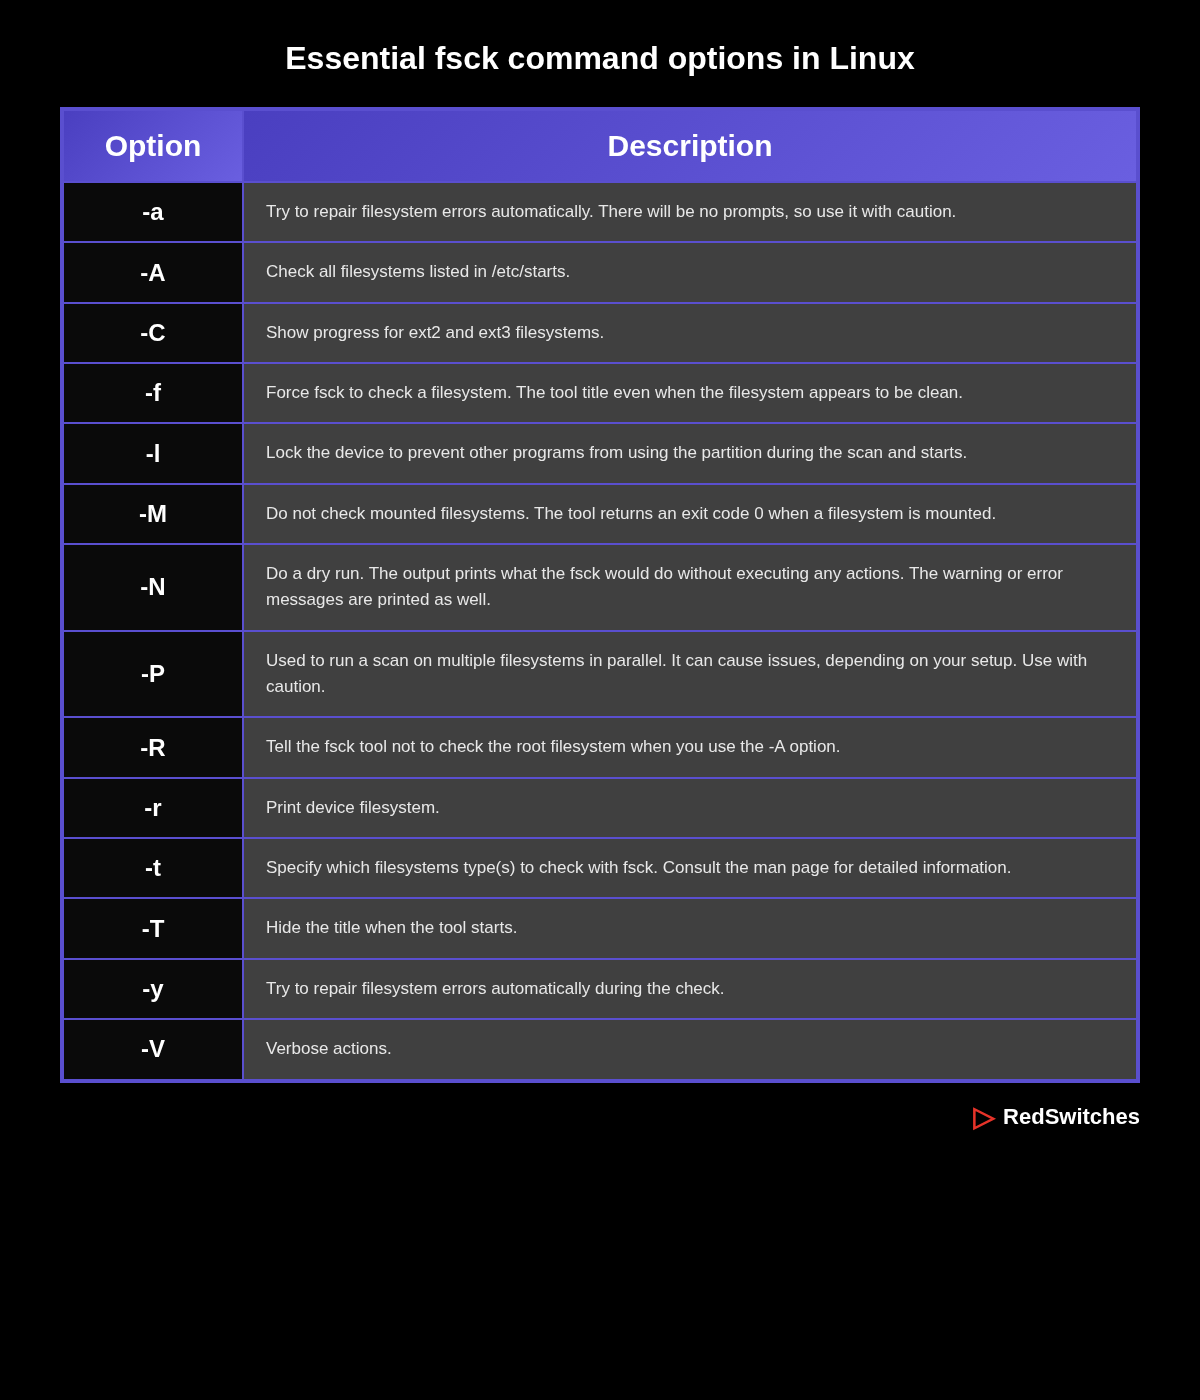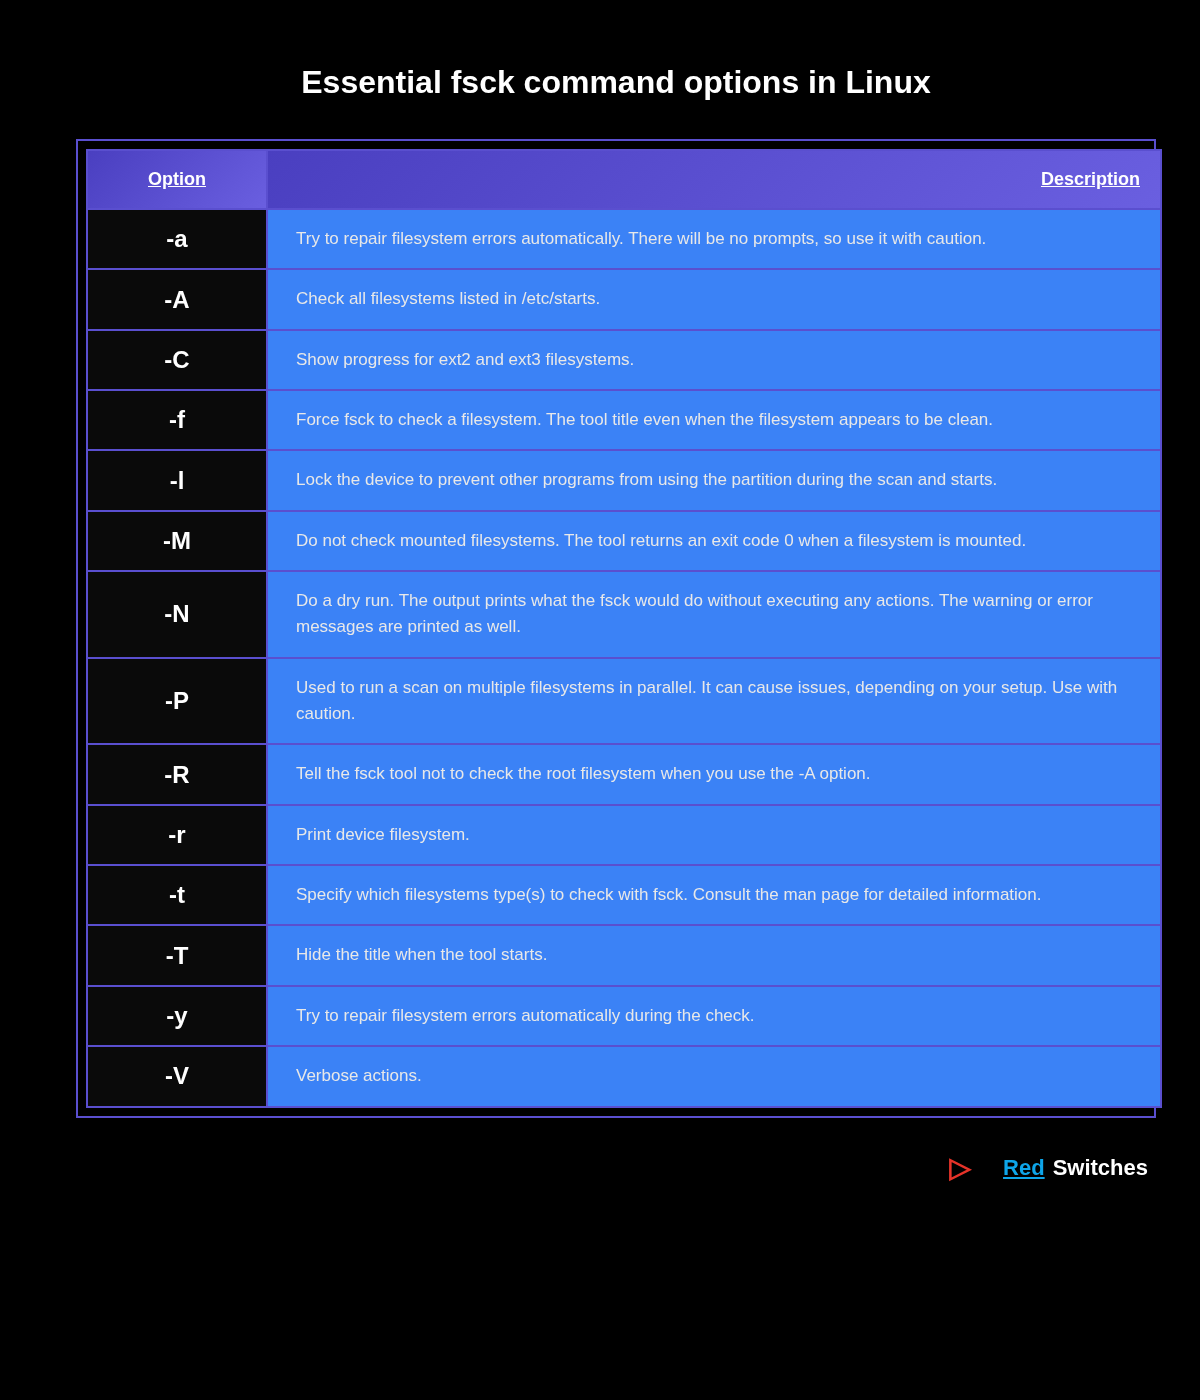--- a/index.html
+++ b/index.html
@@ -1,16 +1,16 @@
 <!DOCTYPE html>
 <html><head>
   <meta charset="utf-8">
   <style>
     * {
-      margin: 8px;
+      margin: 0;
       padding: 0;
       box-sizing: border-box;
     }
 
     body {
       background-color: #000000;
       font-family: Arial, sans-serif;
       width: 1200px;
       min-height: 1400px;
       display: flex;
@@ -34,56 +34,55 @@
     }
 
     table {
       width: 100%;
       border-collapse: collapse;
     }
 
     thead tr th {
       background: linear-gradient(135deg, #4a3fc0 0%, #6a5fe0 100%);
       color: #ffffff;
-      font-size: 18px;
+      font-size: 30px;
       font-weight: bold;
       padding: 18px 20px;
       text-align: center;
       border: 2px solid #5a4fcf;
-      text-decoration: underline;
     }
 
     thead tr th.option-header {
       width: 180px;
     }
 
     thead tr th.description-header {
-      text-align: right;
+      text-align: center;
     }
 
     tbody tr td {
       border: 2px solid #5a4fcf;
       vertical-align: middle;
       color: #ffffff;
     }
 
     tbody tr td.option-cell {
       background-color: #0a0a0a;
       text-align: center;
       font-size: 24px;
       font-weight: bold;
       padding: 14px 10px;
       width: 180px;
       color: #ffffff;
     }
 
     tbody tr td.description-cell {
-      background-color: #3b82f6;
+      background-color: #404040;
       font-size: 17px;
-      padding: 16px 28px;
+      padding: 16px 22px;
       line-height: 1.55;
       color: #e8e8e8;
     }
 
     .logo-area {
       display: flex;
       align-items: center;
       justify-content: flex-end;
       width: 100%;
       margin-top: 20px;
@@ -97,22 +96,21 @@
       line-height: 1;
     }
 
     .logo-text {
       color: #ffffff;
       font-size: 22px;
       font-weight: bold;
     }
 
     .logo-text span {
-      color: #0ea5e9;
-      text-decoration: underline;
+      color: #ffffff;
     }
   </style>
 </head>
 <body>
 
 <h1 class="page-title">Essential fsck command options in Linux</h1>
 
 <div class="table-container">
   <table>
     <thead>

